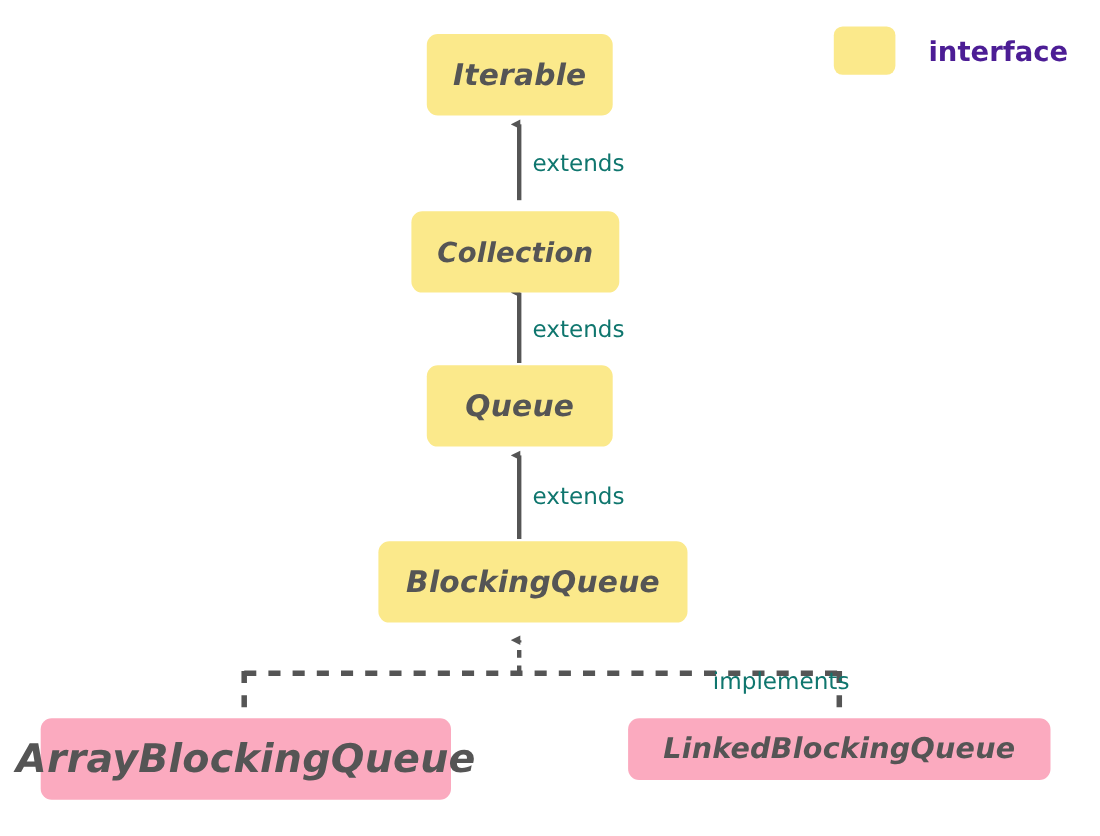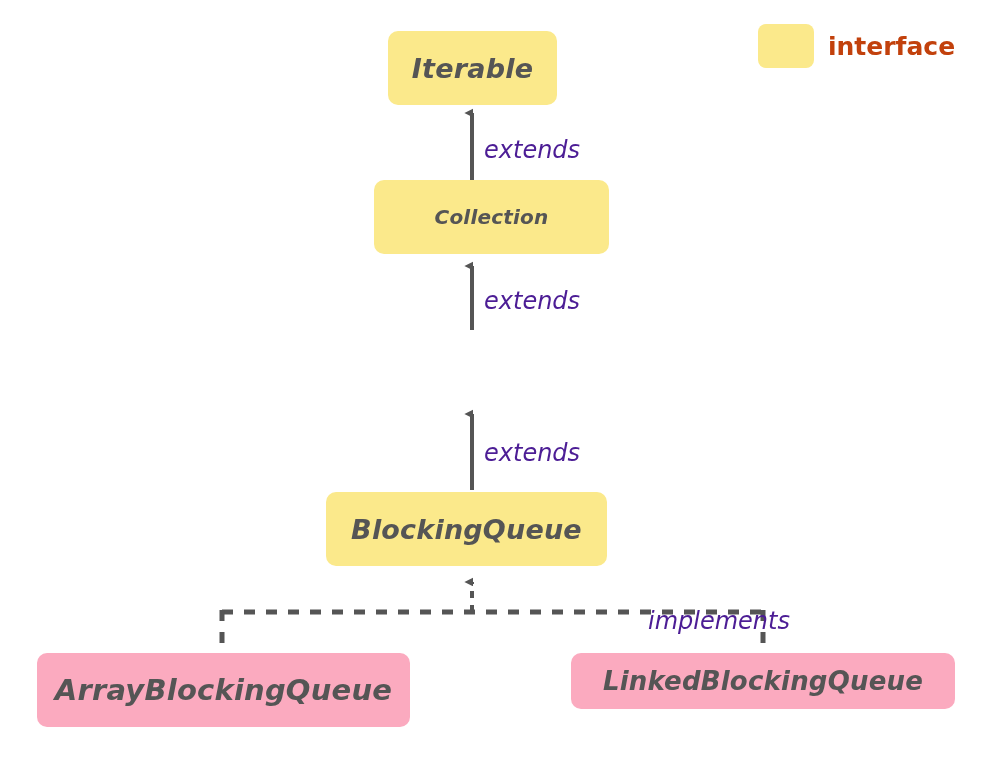--- a/index.html
+++ b/index.html
@@ -45,33 +45,32 @@
     white-space: nowrap;
   }
   .node.interface {
     background: #fbe98b;
   }
   .node.klass {
     background: #fbaabf;
   }
 
   #node-iterable        { left: 388px; top: 31px;  width: 169px; height: 74px;  font-size: 27px; }
-  #node-collection      { left: 374px; top: 180px; width: 235px; height: 74px;  font-size: 20px; }
+  #node-collection      { left: 374px; top: 192px; width: 189px; height: 74px;  font-size: 25px; }
   #node-queue           { left: 388px; top: 332px; width: 169px; height: 74px;  font-size: 27px; }
-  #node-blockingqueue   { left: 326px; top: 492px; width: 281px; height: 74px;  font-size: 27px; }
-  #node-arrayblocking   { left: 37px;  top: 653px; width: 373px; height: 74px;  font-size: 29px; }
+  #node-blockingqueue   { left: 344px; top: 492px; width: 281px; height: 74px;  font-size: 27px; }
+  #node-arrayblocking   { left: 37px;  top: 653px; width: 373px; height: 74px;  font-size: 36px; }
   #node-linkedblocking  { left: 571px; top: 653px; width: 384px; height: 56px;  font-size: 26px; }
 
   
   .edge-label {
     position: absolute;
-    color: #4c1d95;
-    font-style: italic;
+    color: #0f766e;
     font-weight: normal;
-    font-size: 24px;
+    font-size: 21px;
     white-space: nowrap;
   }
   #label-extends-1    { left: 484px; top: 136px; }
   #label-extends-2    { left: 484px; top: 287px; }
   #label-extends-3    { left: 484px; top: 439px; }
   #label-implements   { left: 648px; top: 576px; margin-top: 31px; }
 
   
   #legend {
     position: absolute;
@@ -87,22 +86,22 @@
   }
   .legend-swatch {
     width: 56px;
     height: 44px;
     border-radius: 8px;
     flex: none;
   }
   .legend-swatch.interface { background: #fbe98b; }
   .legend-swatch.klass     { background: #fbaabf; }
   .legend-label {
-    margin-left: 14px;
-    color: #c2410c;
+    margin-left: 30px;
+    color: #4c1d95;
     font-size: 25px;
     font-weight: bold;
     font-style: normal;
     white-space: nowrap;
   }
 </style>
 </head>
 <body>
 
 <div id="diagram">
@@ -144,20 +143,23 @@
   </svg>
 
   <div class="node interface" id="node-iterable">
     <span>Iterable</span>
   </div>
 
   <div class="node interface" id="node-collection">
     <span>Collection</span>
   </div>
 
+  <div class="node interface" id="node-queue">
+    <span>Queue</span>
+  </div>
 
   <div class="node interface" id="node-blockingqueue">
     <span>BlockingQueue</span>
   </div>
 
   <div class="node klass" id="node-arrayblocking">
     <span>ArrayBlockingQueue</span>
   </div>
 
   <div class="node klass" id="node-linkedblocking">

